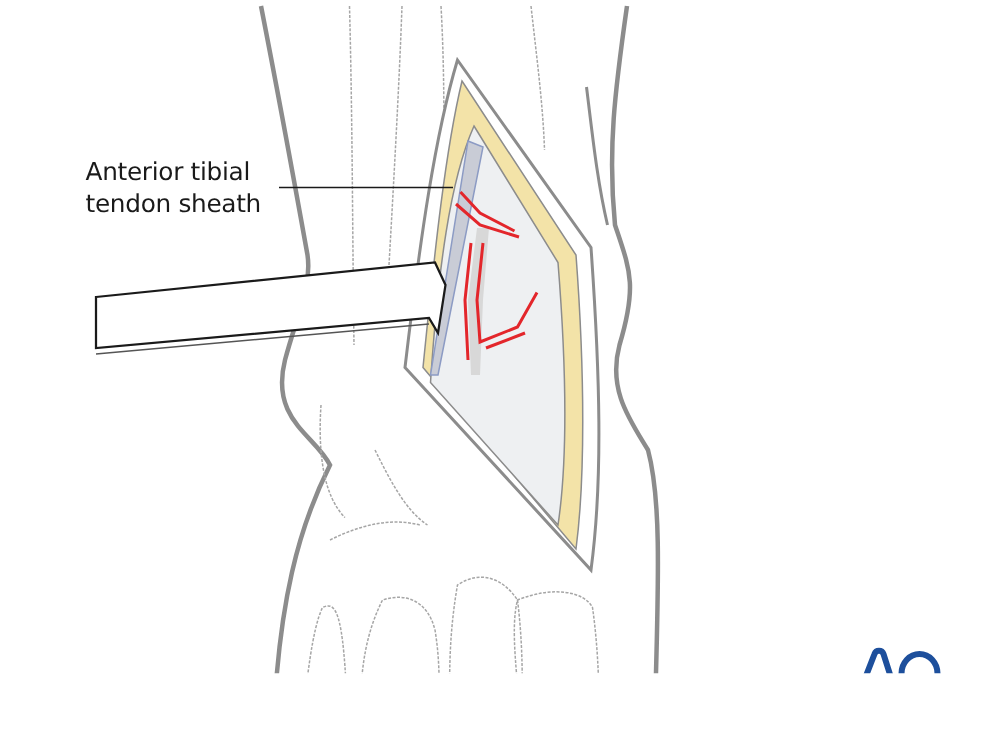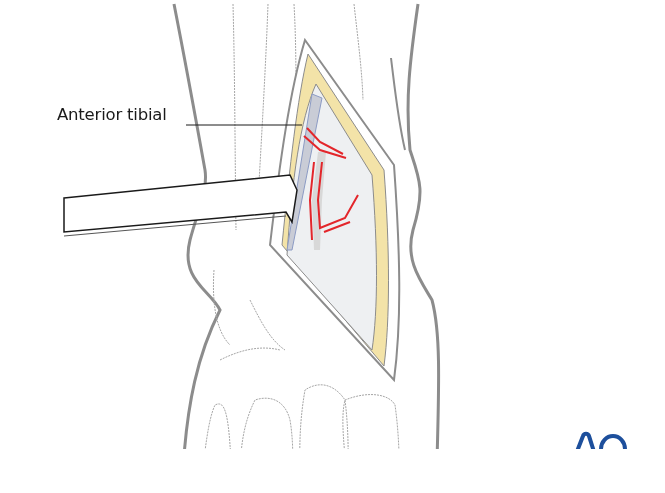--- a/index.html
+++ b/index.html
@@ -57,20 +57,21 @@
     </g>
 
     <path d="M64 198 L290 175 L297 190 L292 222 L286 212 L64 232 Z" fill="#ffffff" stroke="#1a1a1a" stroke-width="1.5"></path>
     <path d="M64 236 L286 216" fill="none" stroke="#555555" stroke-width="1"></path>
 
     <line x1="186" y1="125" x2="302" y2="125" stroke="#1a1a1a" stroke-width="1"></line>
   </svg>
 
   <div class="label">
     <span>Anterior tibial</span>
+    <span>tendon sheath</span>
   </div>
 
   <svg class="logo" viewBox="0 0 62 36">
     <path d="M2 32 C6 32 8 30 10 24 L17 6 C18 3 22 3 23 6 L30 28 C31 31 32 32 34 32" fill="none" stroke="#1d4f9c" stroke-width="4" stroke-linecap="round"></path>
     <path d="M11 22 L27 22" stroke="#1d4f9c" stroke-width="3"></path>
     <ellipse cx="47" cy="19" rx="12" ry="13" fill="none" stroke="#1d4f9c" stroke-width="4"></ellipse>
   </svg>
 </div>
 
 </body></html>

